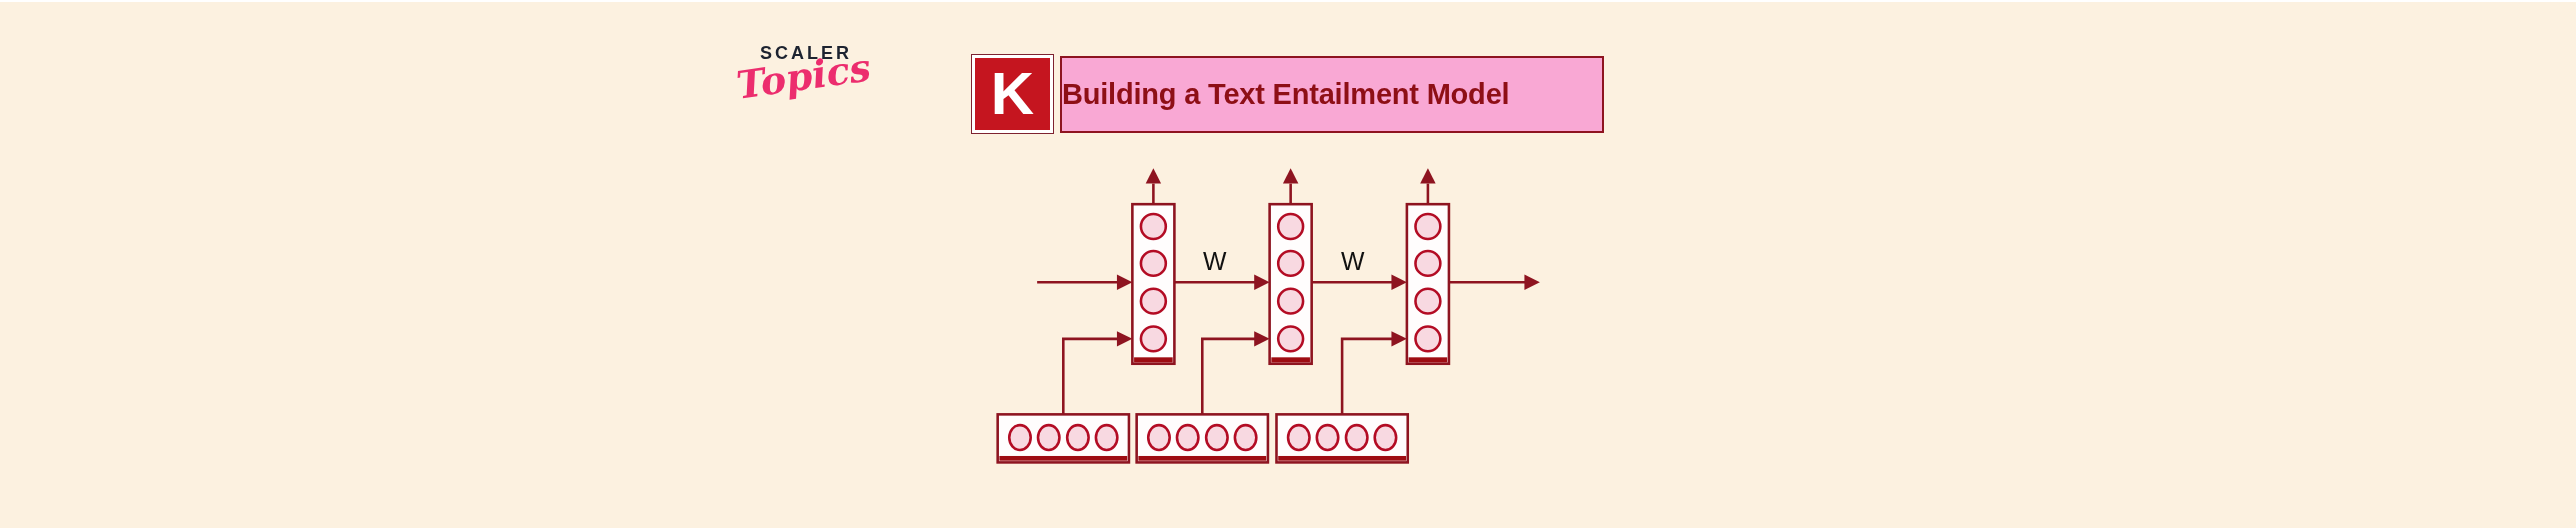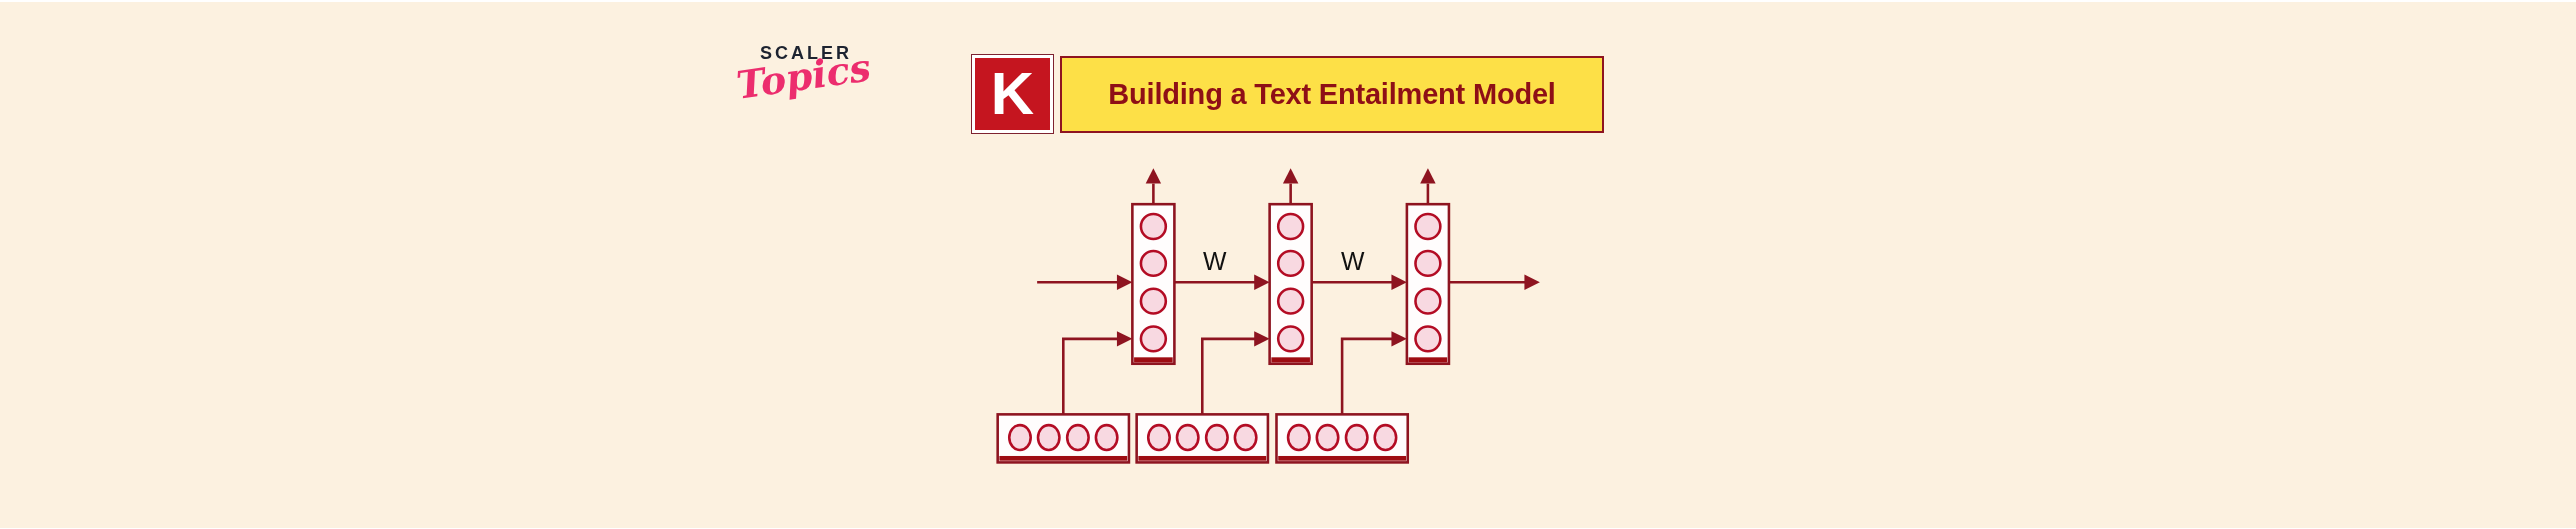--- a/index.html
+++ b/index.html
@@ -33,22 +33,22 @@
     padding:3.4px;display:flex;
   }
   .klogo-inner{
     flex:1;background:#c5151f;color:#ffffff;
     display:flex;align-items:center;justify-content:center;
     font-weight:bold;font-size:60px;line-height:1;
   }
   
   .titlebox{
     position:absolute;left:1060px;top:54px;width:544px;height:77px;
-    box-sizing:border-box;background:#fde047;border:2.6px solid #8e1420;
-    display:flex;align-items:center;justify-content:center;
+    box-sizing:border-box;background:#f9a8d4;border:2.6px solid #8e1420;
+    display:flex;align-items:center;justify-content:flex-start;
   }
   .titlebox span{
     font-weight:bold;font-size:29px;color:#8e0f16;letter-spacing:-0.2px;
     white-space:nowrap;
   }
   
   .diagram{position:absolute;left:945px;top:155px;width:687px;height:326px;}
   svg text.wlabel{
     font-family:"Liberation Sans", sans-serif;font-size:29px;fill:#111111;
   }

